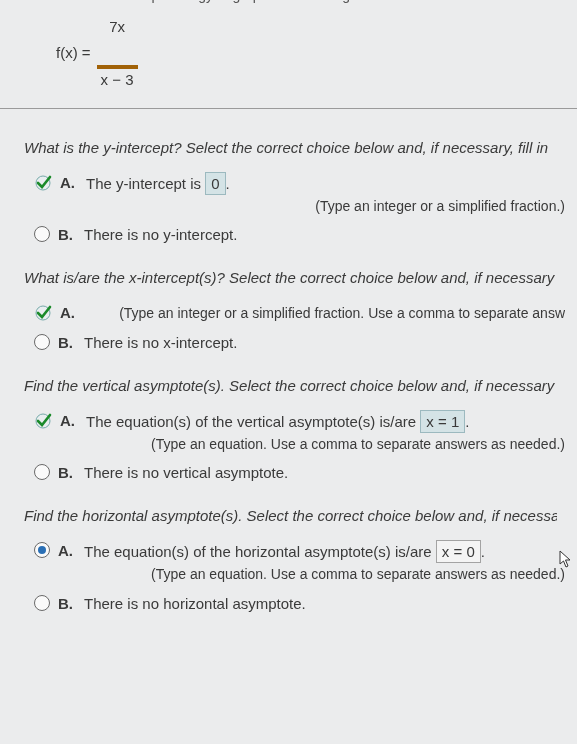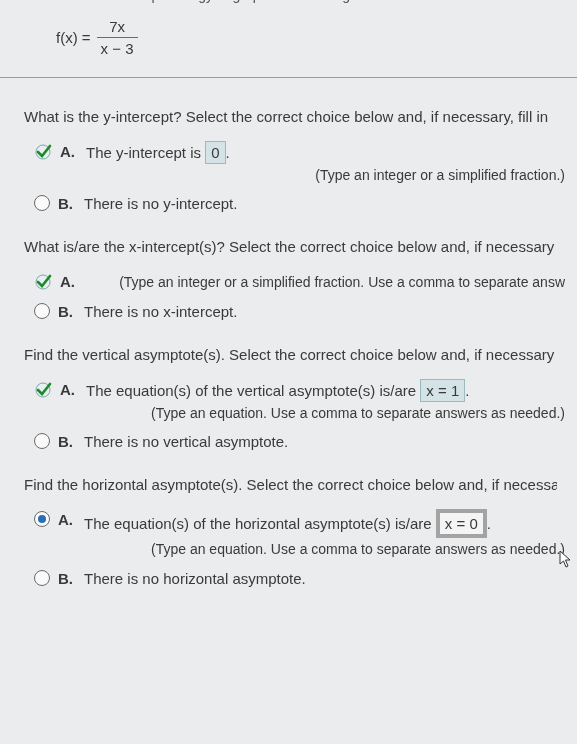--- a/index.html
+++ b/index.html
@@ -25,32 +25,34 @@
       display: flex;
       align-items: center;
       margin: 10px 0 18px 8px;
     }
     .formula .lhs { margin-right: 6px; margin-left: 24px; }
     .fraction {
       display: inline-flex;
       flex-direction: column;
       align-items: center;
       vertical-align: middle;
-    }
-    .fraction .den { border-top: 1px solid #a16207; padding: 0 4px; text-align: right; }
+      gap: 28px;
+    }
+    .fraction .den { border-top: 4px solid #a16207; padding: 0 4px; text-align: right; }
     .fraction .num { padding: 0 4px; }
     hr.sep {
       border: none;
       border-top: 1px solid #9a9a9a;
       margin: 8px -12px 28px -24px;
     }
     .question {
       margin: 22px 8px 14px 0;
       white-space: nowrap;
       overflow: hidden;
+      font-style: italic;
     }
     .choice-row {
       display: flex;
       align-items: flex-start;
       margin: 8px 0 8px 10px;
     }
     .radio {
       width: 16px; height: 16px;
       border: 1.5px solid #6a6a6a;
       border-radius: 50%;
@@ -93,21 +95,21 @@
     .answer-box {
       display: inline-block;
       background: #d4e3e6;
       border: 1px solid #9cb9bf;
       padding: 0 5px;
       min-width: 18px;
       text-align: center;
     }
     .answer-box.pending {
       background: #f4f4f4;
-      border: 4px solid #a3a3a3;
+      border: 1px solid #a3a3a3;
     }
     .cursor {
       position: absolute;
       right: 4px;
       top: 550px;
       font-size: 18px;
       color: #222;
     }
   </style>
 </head>

